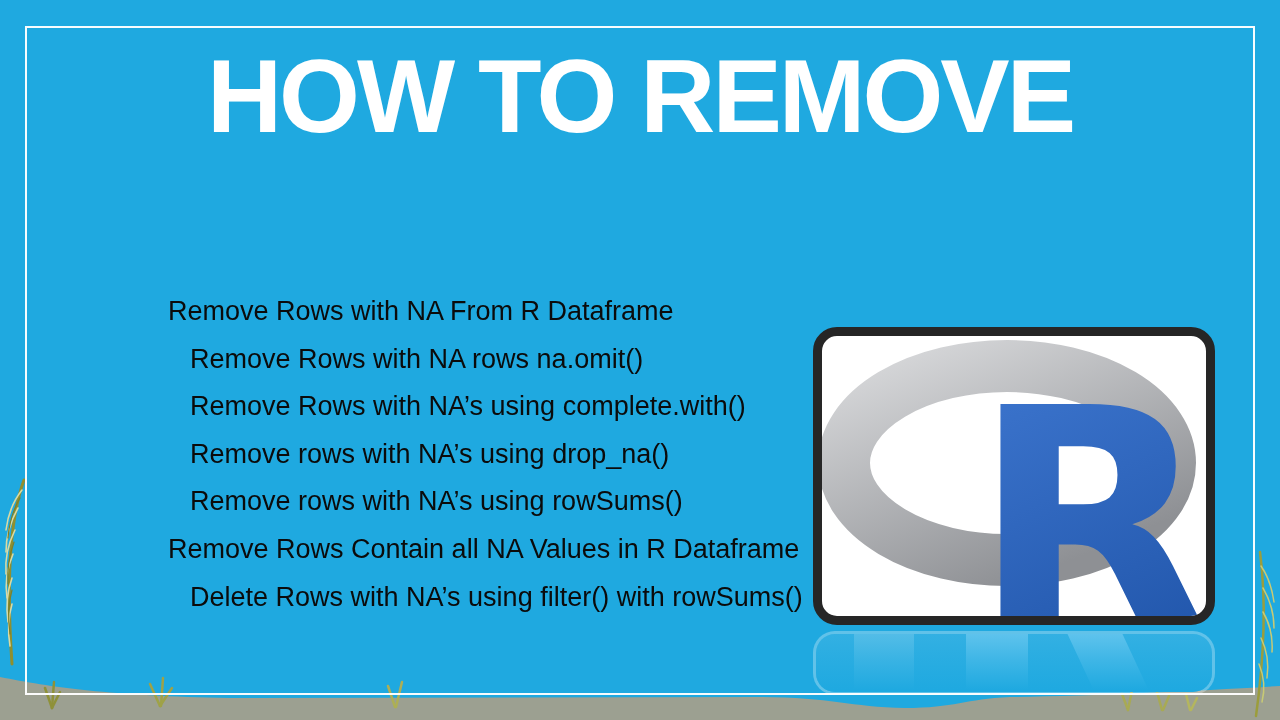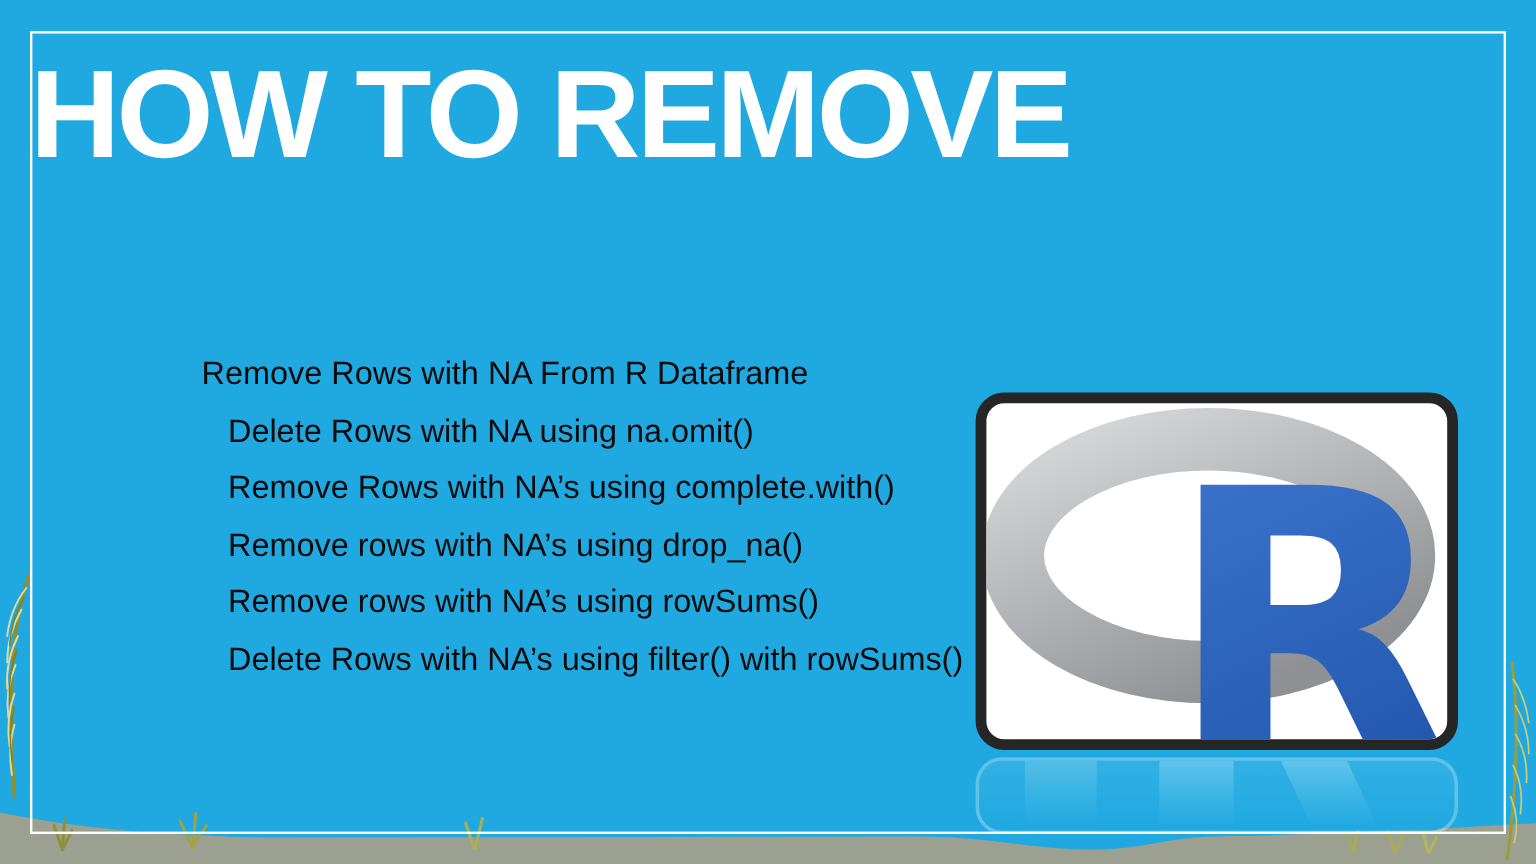--- a/index.html
+++ b/index.html
@@ -36,20 +36,21 @@
     border: 2px solid rgba(255,255,255,0.97);
     z-index: 5;
     pointer-events: none;
   }
 
   
   .title {
     position: absolute;
     left: 25px; top: 44px;
     width: 1230px;
+    text-align: center;
     z-index: 3;
     color: #FFFFFF;
     font-weight: bold;
     font-size: 104px;
     line-height: 105px;
     letter-spacing: -3px;
     white-space: nowrap;
   }
 
   
@@ -173,24 +174,25 @@
   </svg>
 
   <div class="border-frame"></div>
 
   <div class="title">
     <div>HOW TO REMOVE</div>
   </div>
 
   <div class="toc">
     <div class="toc-item lvl1">Remove Rows with NA From R Dataframe</div>
-    <div class="toc-item lvl2">Delete Rows with NA using na.omit()</div>
+    <div class="toc-item lvl2">Remove Rows with NA rows na.omit()</div>
     <div class="toc-item lvl2">Remove Rows with NA’s using complete.with()</div>
     <div class="toc-item lvl2">Remove rows with NA’s using drop_na()</div>
     <div class="toc-item lvl2">Remove rows with NA’s using rowSums()</div>
+    <div class="toc-item lvl1">Remove Rows Contain all NA Values in R Dataframe</div>
     <div class="toc-item lvl2">Delete Rows with NA’s using filter() with rowSums()</div>
   </div>
 
   <div class="logo-box">
     <svg width="384" height="280" viewBox="0 0 384 280" aria-hidden="true">
       <defs>
         <linearGradient id="ringGrad" x1="0" y1="0" x2="0.7" y2="1">
           <stop offset="0" stop-color="#D8D9DB"></stop>
           <stop offset="1" stop-color="#8E9094"></stop>
         </linearGradient>

